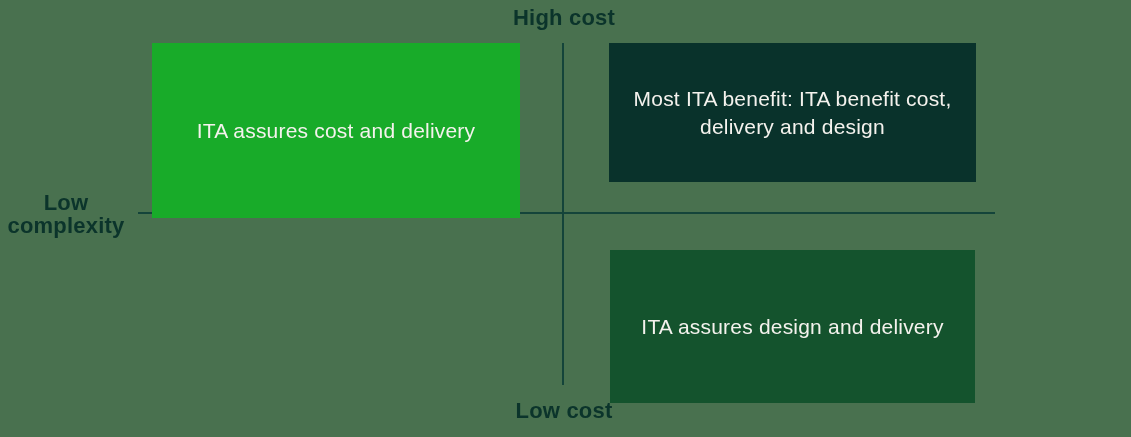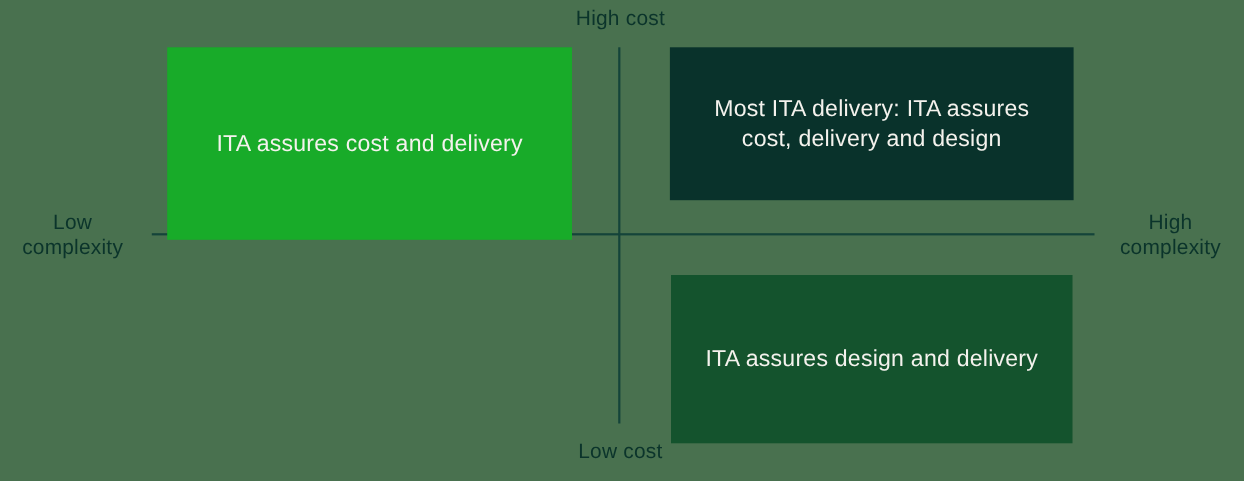--- a/index.html
+++ b/index.html
@@ -17,22 +17,22 @@
   }
   .axis-line {
     position: absolute;
     background: #14443A;
   }
   .axis-line.h { left: 138px; top: 212px; width: 857px; height: 2px; }
   .axis-line.v { left: 562px; top: 43px; width: 2px; height: 342px; }
   .axis-label {
     position: absolute;
     color: #0B342B;
-    font-size: 19px;
-    font-weight: 400;
+    font-size: 22px;
+    font-weight: 700;
     line-height: 23px;
     text-align: center;
     letter-spacing: 0.2px;
   }
   .axis-label.top    { left: 464px; top: 6px;   width: 200px; }
   .axis-label.bottom { left: 464px; top: 399px; width: 200px; }
   .axis-label.left   { left: 2px;   top: 191px; width: 128px; }
   .axis-label.right  { left: 1000px;top: 191px; width: 128px; }
   .quad {
     position: absolute;
@@ -60,28 +60,27 @@
 
   <div class="axis-line h"></div>
   <div class="axis-line v"></div>
 
   <div class="axis-label top">High cost</div>
 
   <div class="axis-label bottom">Low cost</div>
 
   <div class="axis-label left">Low complexity</div>
 
-  <div class="axis-label right">High complexity</div>
 
   <div class="quad tl">
     <span class="quad-text">ITA assures cost and delivery</span>
   </div>
 
   <div class="quad tr">
-    <span class="quad-text">Most ITA delivery: ITA assures cost, delivery and design</span>
+    <span class="quad-text">Most ITA benefit: ITA benefit cost, delivery and design</span>
   </div>
 
 
   <div class="quad br">
     <span class="quad-text">ITA assures design and delivery</span>
   </div>
 
 </div>
 
 </body></html>

